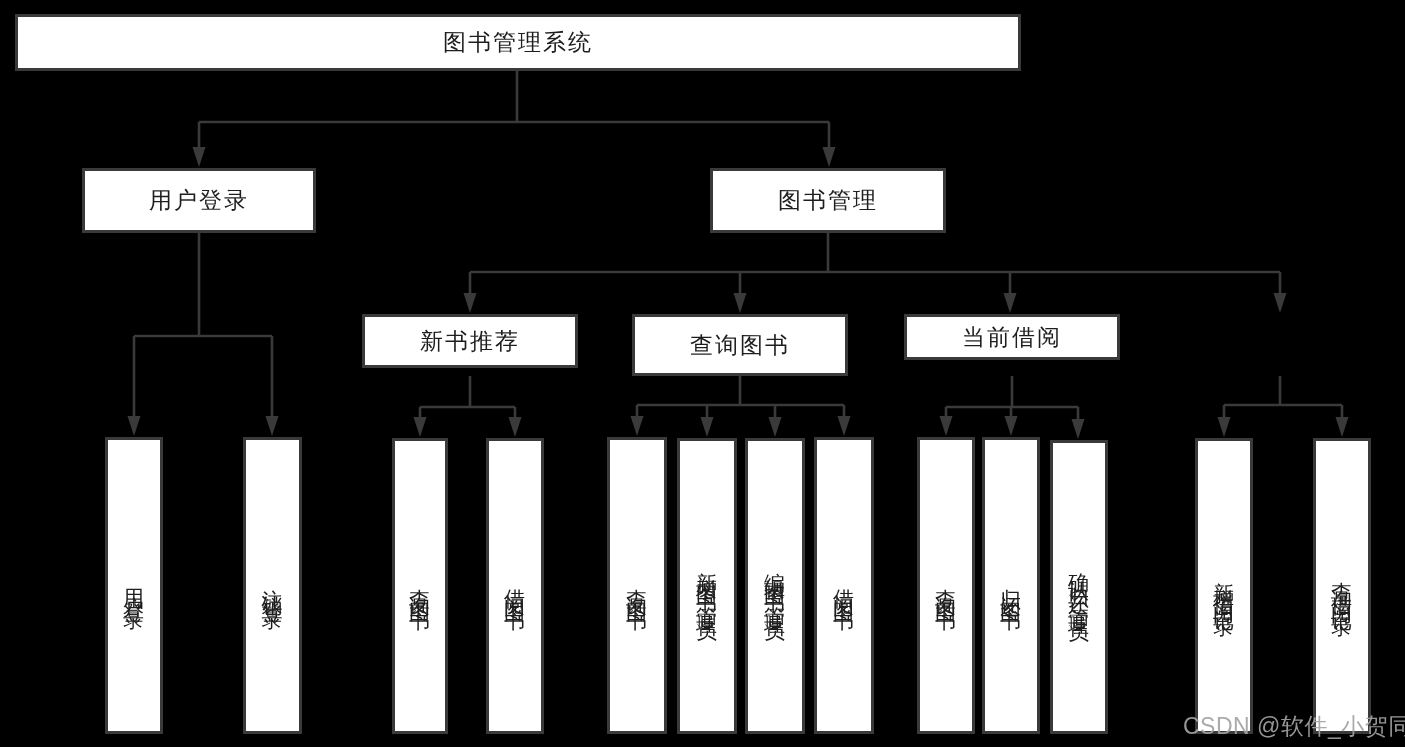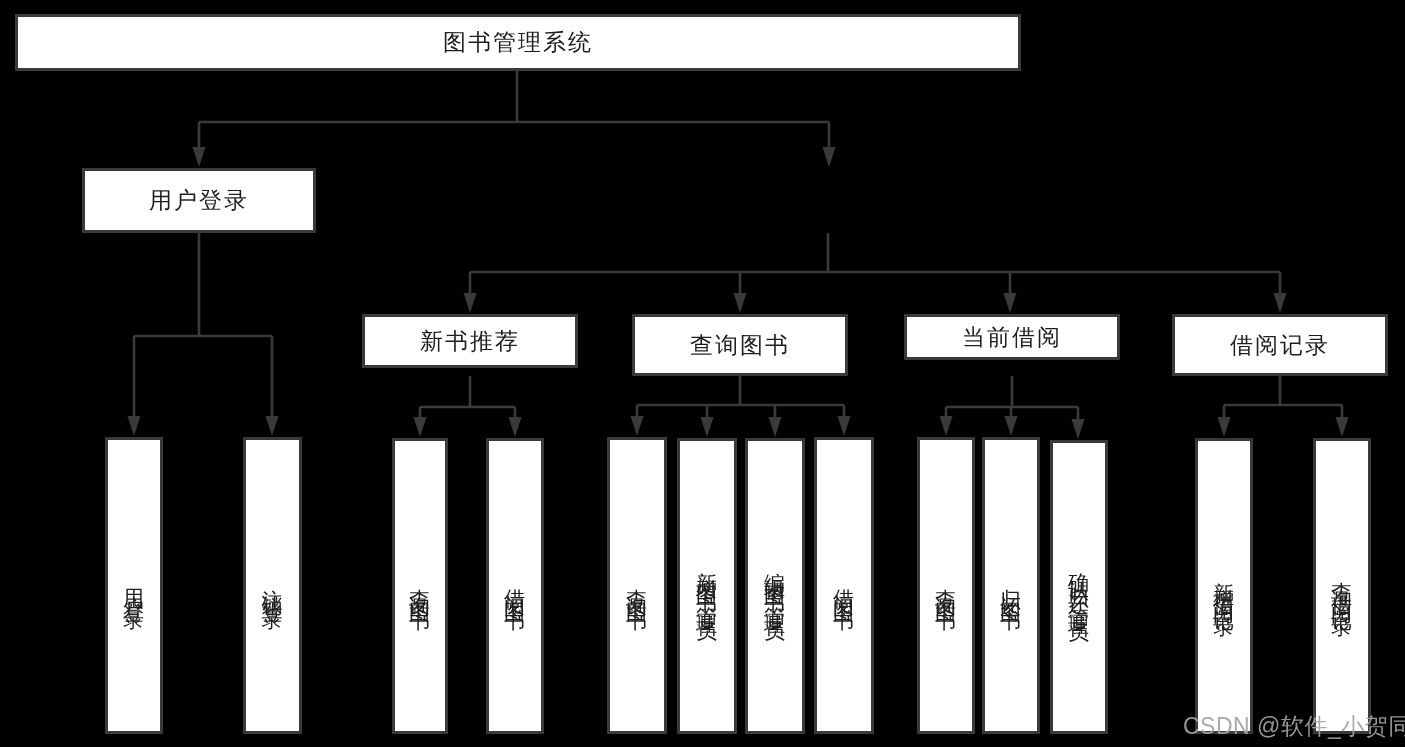--- a/index.html
+++ b/index.html
@@ -95,25 +95,25 @@
       <path d="M1004.5 416 L1011 436 L1017.5 416 Z"></path>
       <path d="M1071.5 419 L1078 439 L1084.5 419 Z"></path>
       <path d="M1217.5 417 L1224 437 L1230.5 417 Z"></path>
       <path d="M1335.5 417 L1342 437 L1348.5 417 Z"></path>
     </g>
   </svg>
 
   <div class="node hbox" style="left:15px;top:14px;width:1006px;height:57px">图书管理系统</div>
 
   <div class="node hbox" style="left:82px;top:168px;width:234px;height:65px">用户登录</div>
+  <div class="node hbox" style="left:710px;top:168px;width:236px;height:65px">图书管理</div>
 
   <div class="node hbox" style="left:362px;top:314px;width:216px;height:54px">新书推荐</div>
   <div class="node hbox" style="left:632px;top:314px;width:216px;height:62px">查询图书</div>
   <div class="node hbox" style="left:904px;top:314px;width:216px;height:46px">当前借阅</div>
-  <div class="node hbox" style="left:1172px;top:314px;width:216px;height:62px">借阅记录</div>
 
   <div class="node vbox" style="left:105px;top:437px;width:58px;height:297px">
     <span class="vtext">用户登录</span>
   </div>
   <div class="node vbox" style="left:243px;top:437px;width:59px;height:297px">
     <span class="vtext">注销登录</span>
   </div>
 
   <div class="node vbox" style="left:392px;top:438px;width:56px;height:296px">
     <span class="vtext">查询图书</span>

